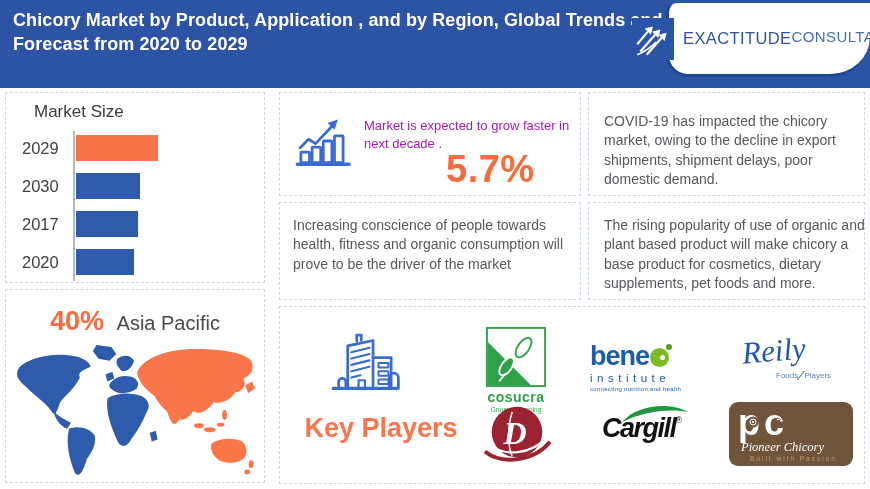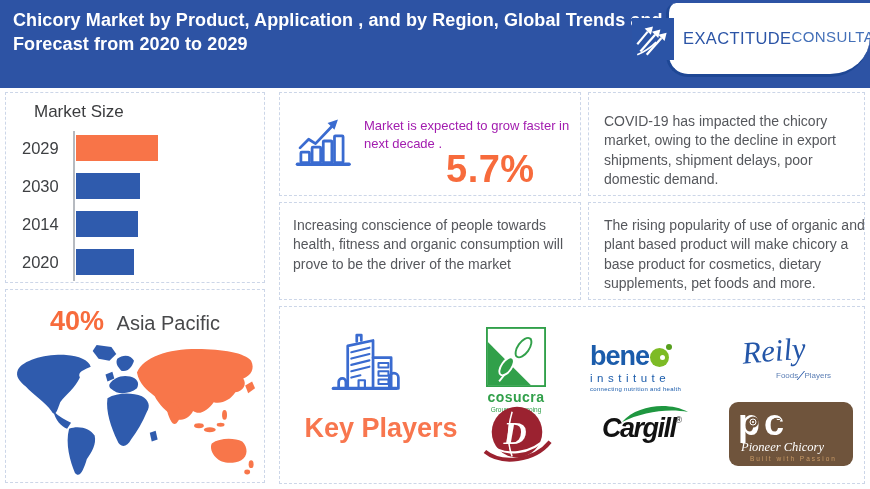--- a/index.html
+++ b/index.html
@@ -118,21 +118,21 @@
       <div class="rows">
           <div class="ms-row">
             <span class="yr">2029</span>
             <span class="bar" style="width: 82px; background: rgb(248, 116, 72);"></span>
           </div>
           <div class="ms-row">
             <span class="yr">2030</span>
             <span class="bar" style="width: 63.96px; background: rgb(47, 91, 173);"></span>
           </div>
           <div class="ms-row">
-            <span class="yr">2014</span>
+            <span class="yr">2017</span>
             <span class="bar" style="width: 61.5px; background: rgb(47, 91, 173);"></span>
           </div>
           <div class="ms-row">
             <span class="yr">2020</span>
             <span class="bar" style="width: 58.22px; background: rgb(47, 91, 173);"></span>
           </div>
         </div>
     </div>
   </div>
 

